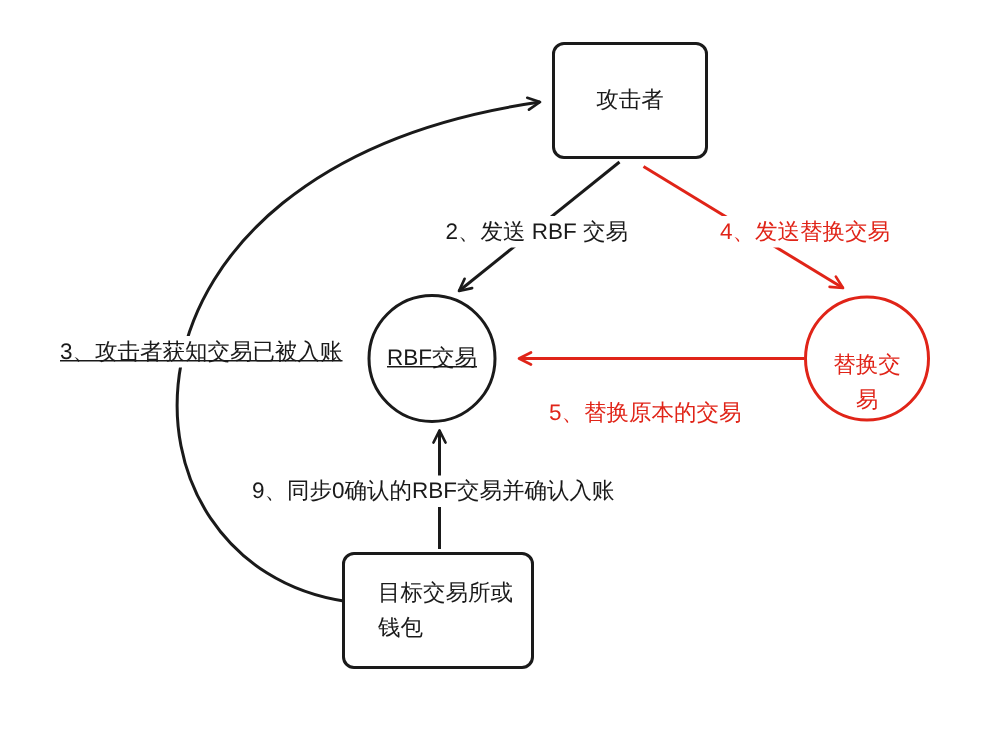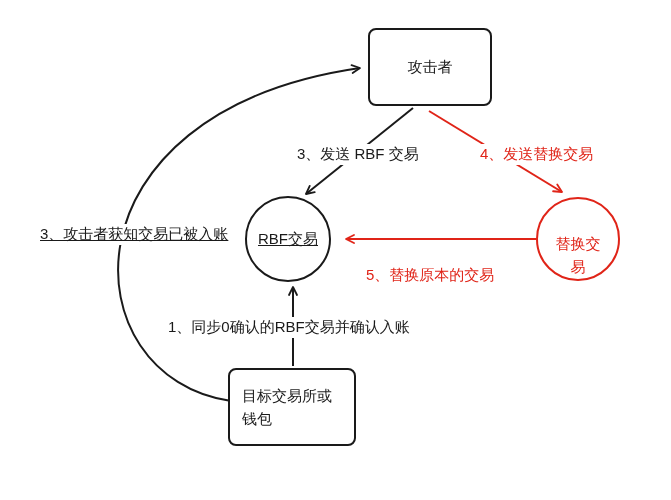--- a/index.html
+++ b/index.html
@@ -24,31 +24,31 @@
     align-items: center;
     justify-content: center;
     background: #ffffff;
     border: 2px solid #1a1a1a;
     font-size: 15px;
     line-height: 1.55;
   }
   .rect { border-radius: 8px; }
   .circle { border-radius: 50%; }
 
-  .attacker { left: 368px; top: 28px; width: 124px; height: 78px; }
+  .attacker { left: 368px; top: 28px; width: 104px; height: 78px; }
   .rbf { left: 245px; top: 196px; width: 86px; height: 86px; text-decoration: underline; }
   .rbf .lbl { white-space: nowrap; }
   .replacement {
     left: 536px; top: 197px; width: 84px; height: 84px;
     border-color: #e02418; color: #e02418;
   }
   .replacement .lbl { width: 48px; text-align: center; word-break: break-all; margin-top: 32px; }
   .target {
     left: 228px; top: 368px; width: 128px; height: 78px;
-    justify-content: flex-start; padding-left: 12px;
+    justify-content: flex-start; padding-left: 22px;
   }
   .target .lbl { width: 96px; text-align: left; word-break: break-all; }
 
   .edge-label {
     position: absolute;
     z-index: 2;
     font-size: 15px;
     background: #ffffff;
     padding: 1px 3px;
     white-space: nowrap;
@@ -92,19 +92,19 @@
   </div>
 
   <div class="node circle replacement">
     <span class="lbl">替换交易</span>
   </div>
 
   <div class="node rect target">
     <span class="lbl">目标交易所或钱包</span>
   </div>
 
-  <div class="edge-label lab-step1">3、发送 RBF 交易</div>
+  <div class="edge-label lab-step1">2、发送 RBF 交易</div>
   <div class="edge-label red lab-step4">4、发送替换交易</div>
   <div class="edge-label red lab-step5">5、替换原本的交易</div>
-  <div class="edge-label lab-step2">1、同步0确认的RBF交易并确认入账</div>
+  <div class="edge-label lab-step2">9、同步0确认的RBF交易并确认入账</div>
   <div class="edge-label lab-step3">3、攻击者获知交易已被入账</div>
 
 </div>
 
 </body></html>

